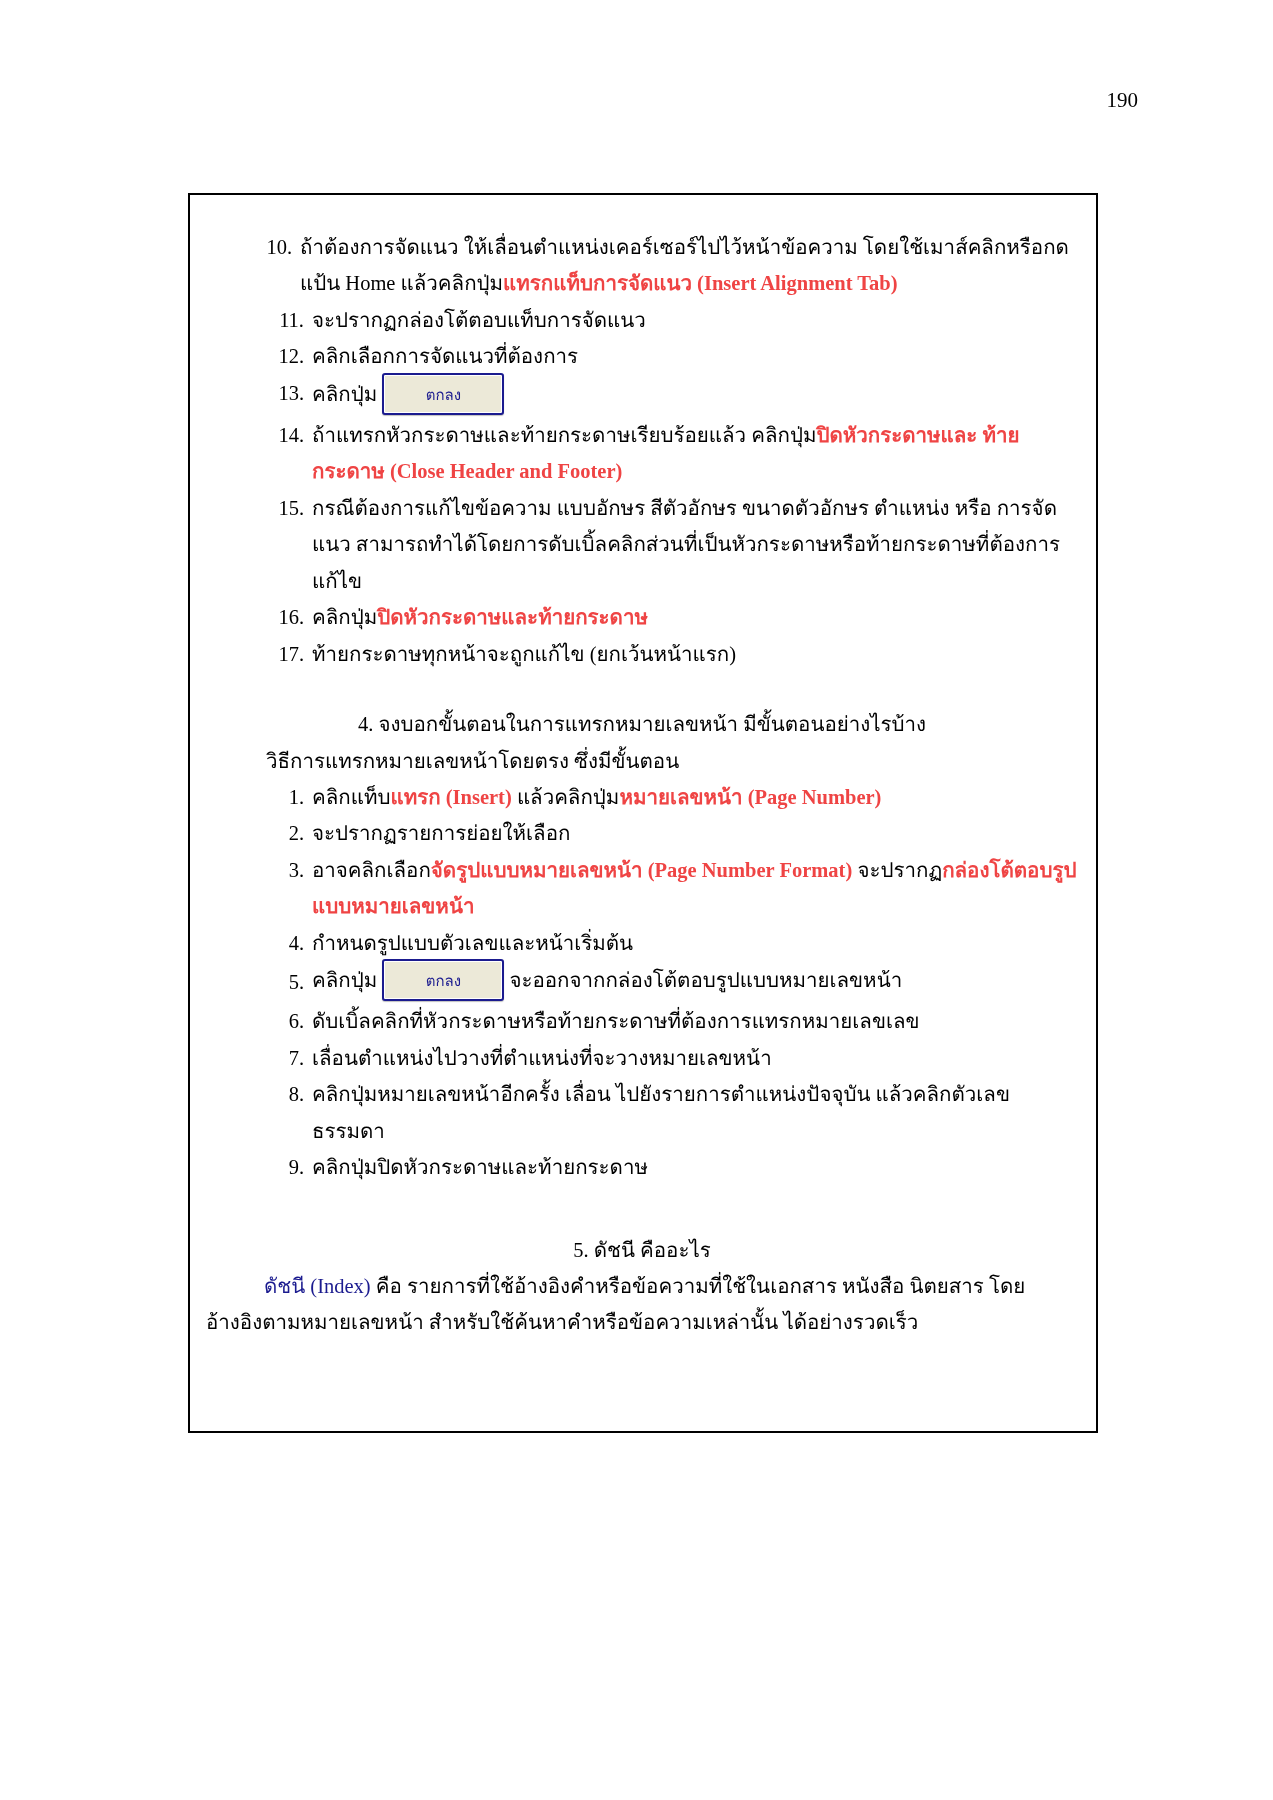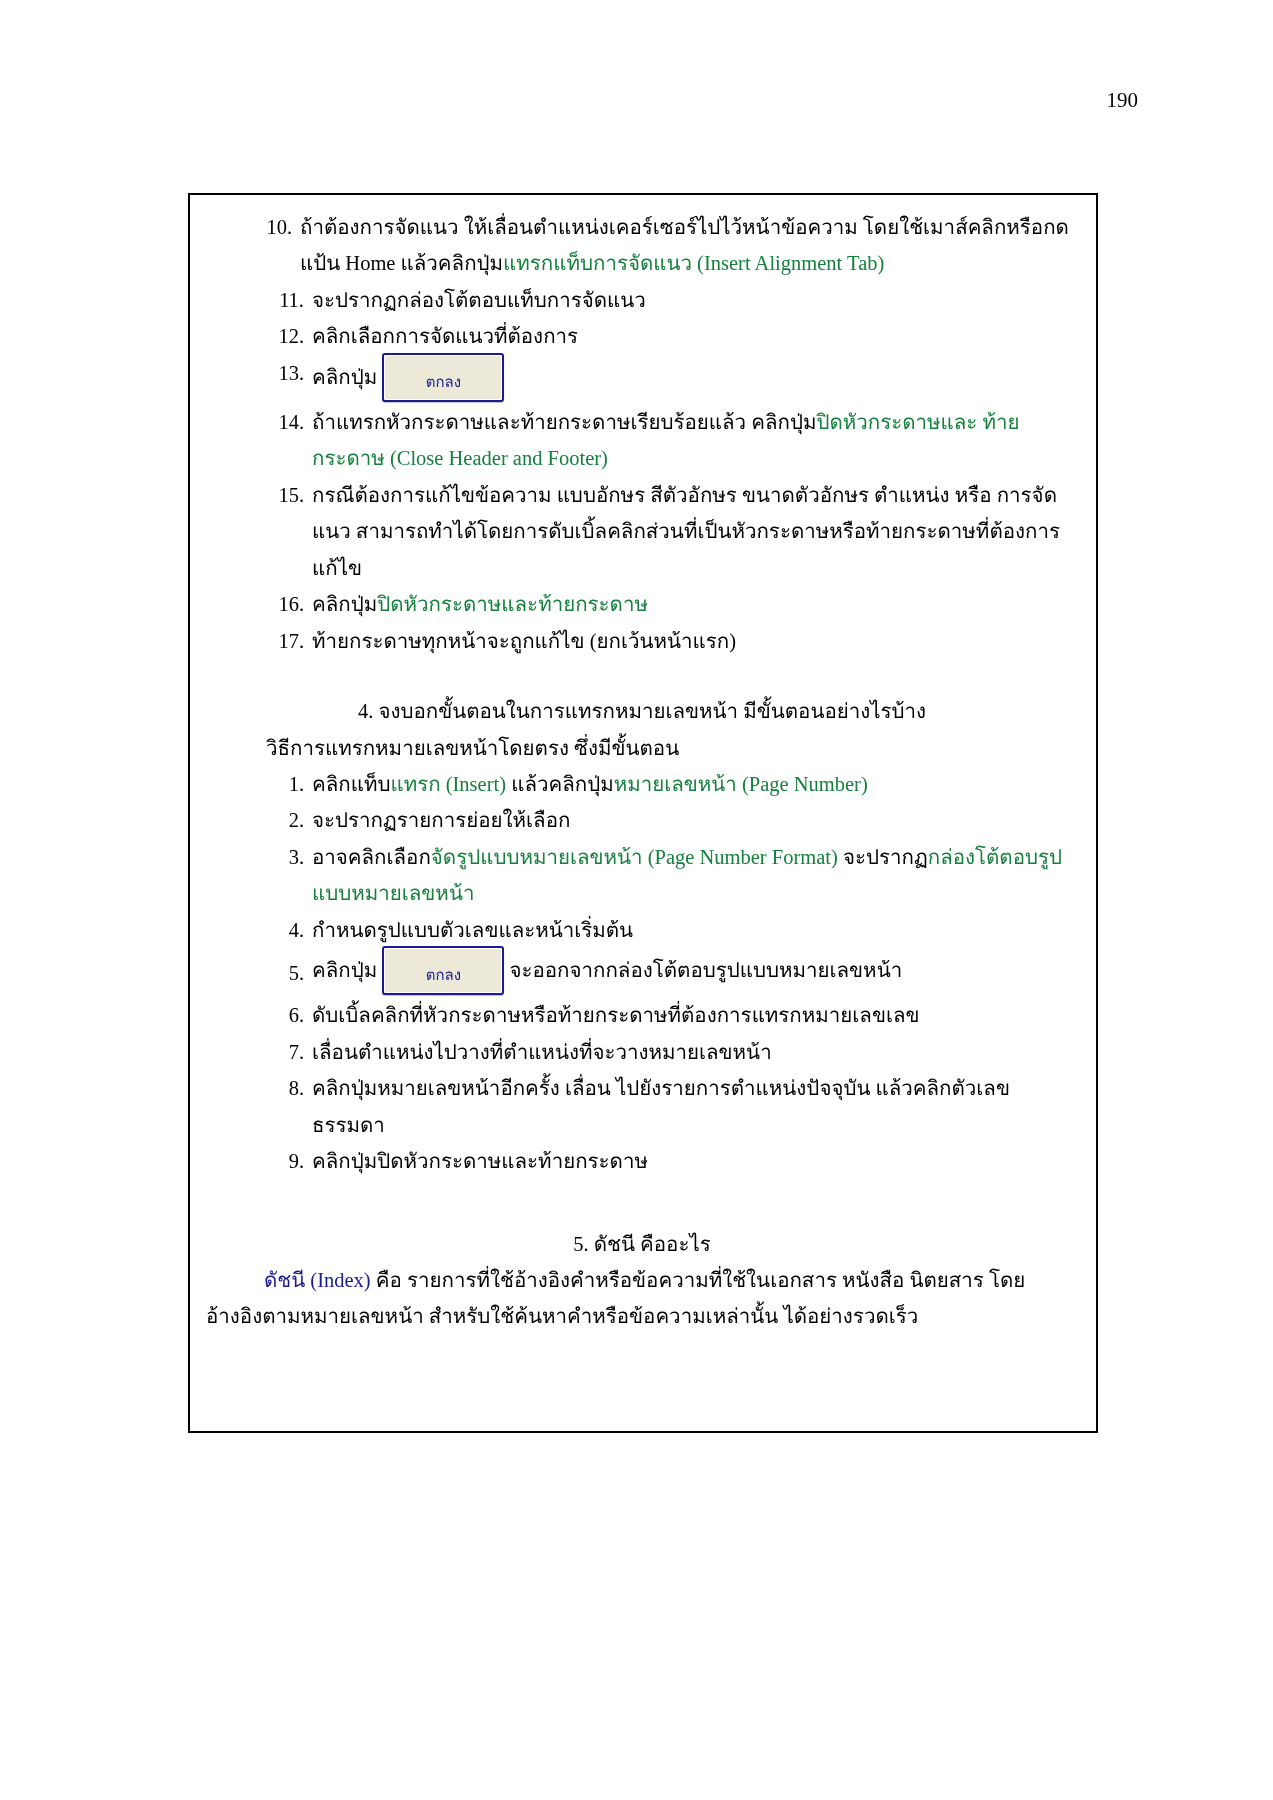--- a/index.html
+++ b/index.html
@@ -38,42 +38,43 @@
     box-sizing: border-box;
     padding: 14px 18px 0 16px;
   }
   .txt {
     font-family: "Liberation Serif", serif;
     font-size: 20.5px;
     line-height: 1.78;
     color: #000000;
   }
   .bold-blue {
-    color: #15803d;
-    font-weight: normal;
+    color: #ef4444;
+    font-weight: bold;
   }
   .blue {
     color: #1b1b8f;
     text-align: center;
   }
   .li {
     display: flex;
     align-items: baseline;
     gap: 8px;
   }
   .li .marker {
     flex: 0 0 auto;
     min-width: 26px;
     text-align: right;
   }
   .li .body {
     flex: 1 1 auto;
   }
   .list-10 {
     padding-left: 60px;
+    margin-top: 20px;
   }
   .list-inner {
     padding-left: 72px;
   }
   .btn {
     display: inline-block;
     vertical-align: middle;
     min-width: 96px;
     padding: 4px 12px 5px;
     text-align: center;
@@ -82,21 +83,21 @@
     color: #1b1b8f;
     background: #ece9d8;
     border: 1px solid #7b7b6f;
     box-shadow: inset 0 0 0 1px #ffffff, 0 1px 1px rgba(0,0,0,0.25);
     border-radius: 3px;
     position: relative;
     top: -2px;
   }
   .btn.focus {
     border: 2px solid #1b1b8f;
-    padding: 14px 11px 4px;
+    padding: 7px 11px 4px;
   }
   .spacer-md { height: 34px; }
   .spacer-lg { height: 46px; }
   .q-line { padding-left: 0px; text-align: center; }
   .sub-indent { padding-left: 60px; }
 </style>
 </head>
 <body>
 
 <div class="page">

